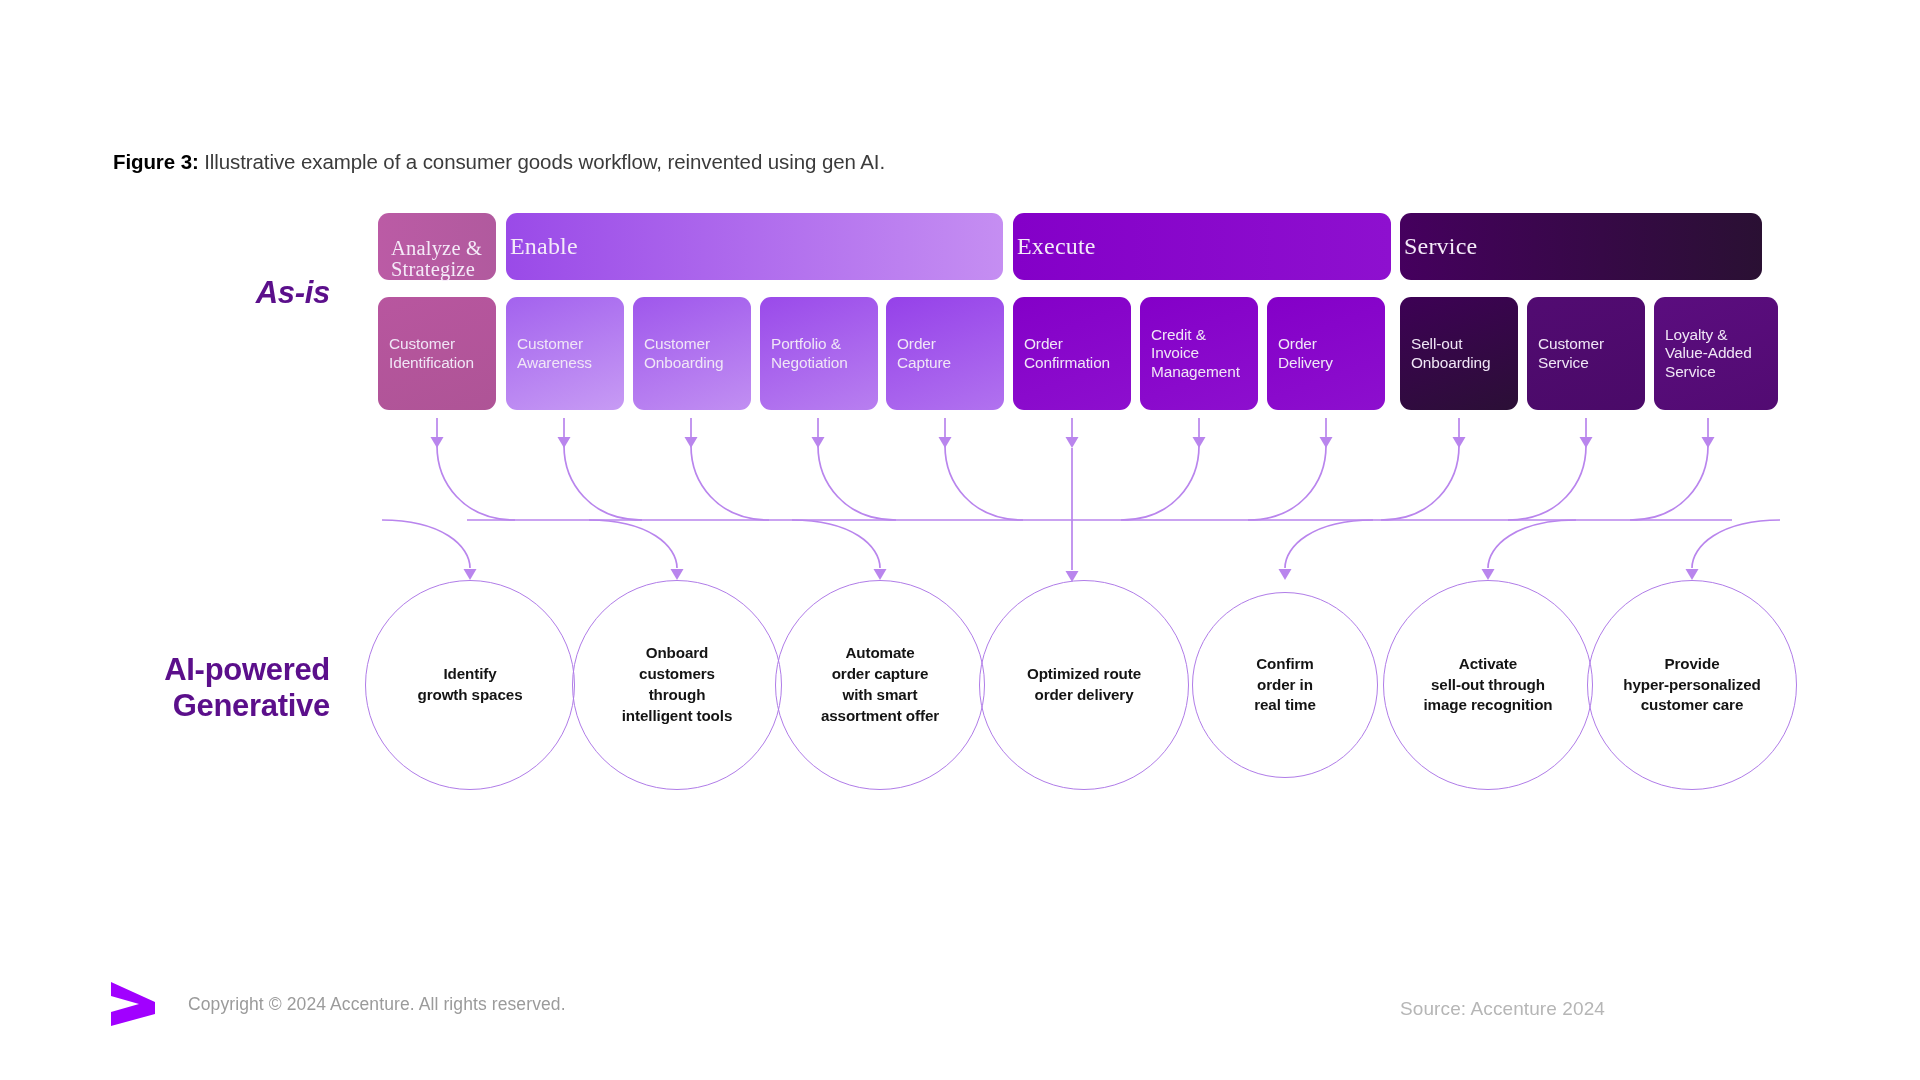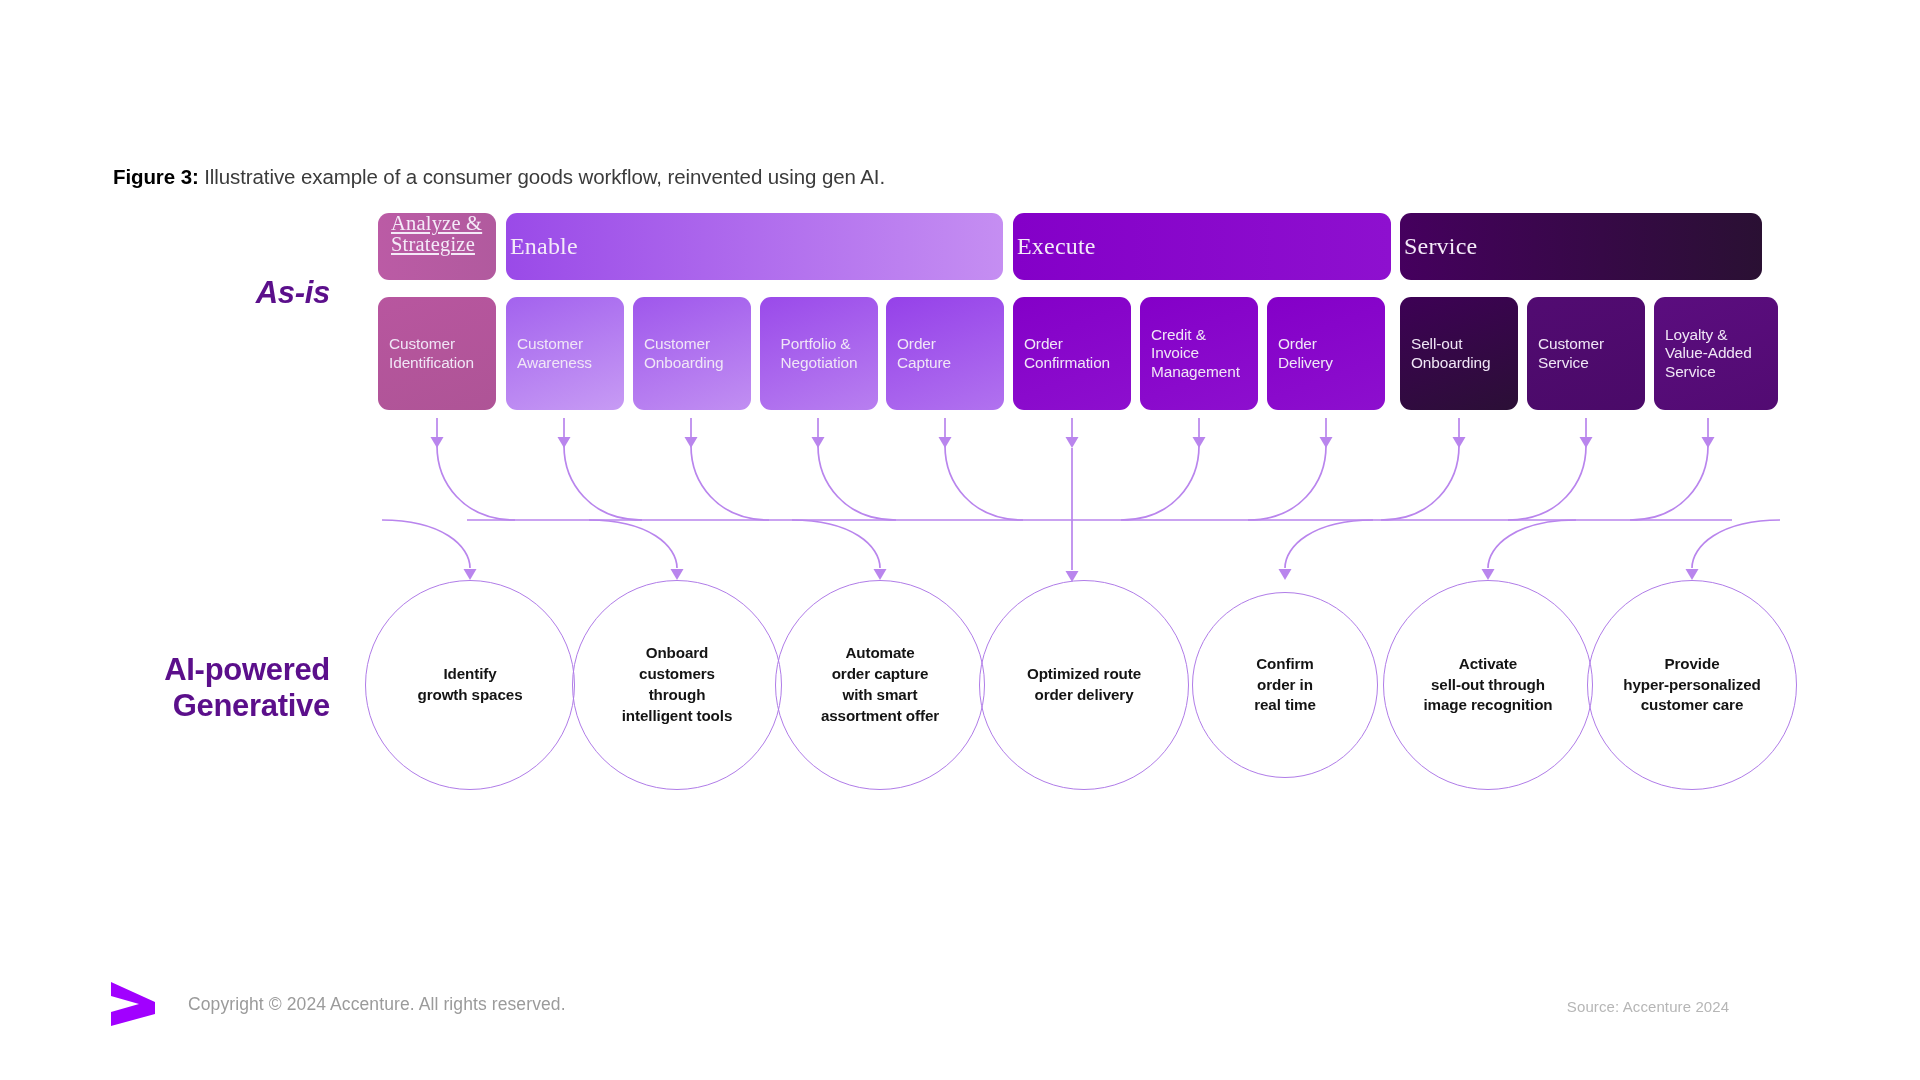--- a/index.html
+++ b/index.html
@@ -7,21 +7,21 @@
     width:1920px;height:1080px;
     background:#ffffff;
     font-family:"Liberation Sans", sans-serif;
     overflow:hidden;
     position:relative;
   }
   #stage{position:absolute;left:0;top:0;width:1920px;height:1080px;}
 
   
   .caption{
-    position:absolute;left:113px;top:165px;
+    position:absolute;left:113px;top:150px;
     font-size:20.5px;color:#2b2b2b;letter-spacing:-.1px;white-space:nowrap;
   }
   .caption b{font-weight:700;color:#000;}
   .caption span.ctxt{font-weight:400;color:#3b3b3b;}
 
   
   .rowlabel{
     position:absolute;text-align:right;
     color:#5b0f8b;font-weight:700;line-height:1.17;
   }
@@ -31,22 +31,21 @@
   
   .bar{
     position:absolute;height:67px;border-radius:11px;
     color:#f4eaf8;display:flex;align-items:center;
     font-family:"Liberation Serif", serif;
     font-size:24px;padding-left:4px;box-sizing:border-box;
     letter-spacing:.2px;
   }
   .bar.analyze{
     padding-left:13px;font-size:20.5px;line-height:1.03;
-    align-items:flex-start;
-    text-decoration:underline;
+    align-items:flex-end;
   }
 
   
   .step{
     position:absolute;top:297px;height:113px;border-radius:11px;
     box-sizing:border-box;padding:0 11px;
     display:flex;align-items:center;
     color:#f0e6f6;font-size:15.4px;line-height:1.2;
     letter-spacing:-.1px;
   }
@@ -65,22 +64,22 @@
   
   #wires{position:absolute;left:0;top:0;width:1920px;height:1080px;pointer-events:none;}
 
   
   .foot-logo{position:absolute;left:105px;top:978px;width:56px;height:52px;}
   .foot-copy{
     position:absolute;left:188px;top:994px;
     font-size:17.5px;color:#9b9b9b;letter-spacing:.1px;
   }
   .foot-src{
-    position:absolute;left:1458px;top:998px;width:380px;text-align:center;
-    font-size:15px;color:#b6b6b6;letter-spacing:.1px;
+    position:absolute;left:1400px;top:998px;width:380px;text-align:left;
+    font-size:19px;color:#b6b6b6;letter-spacing:.1px;
   }
 </style>
 </head>
 <body>
 
 <div id="stage">
 
   <div class="caption">
     <b>Figure 3:</b><span class="ctxt"> Illustrative example of a consumer goods workflow, reinvented using gen AI.</span>
   </div>
@@ -127,21 +126,21 @@
           <div>Customer</div>
           <div>Awareness</div>
         </div>
       </div>
       <div class="step" style="left: 633px; width: 118px; background: linear-gradient(160deg, rgb(159, 87, 236), rgb(193, 143, 242));">
         <div>
           <div>Customer</div>
           <div>Onboarding</div>
         </div>
       </div>
-      <div class="step" style="left: 760px; width: 118px; background: linear-gradient(160deg, rgb(154, 74, 234), rgb(184, 127, 240)); justify-content: center;">
+      <div class="step" style="left: 760px; width: 118px; background: linear-gradient(160deg, rgb(154, 74, 234), rgb(184, 127, 240));">
         <div>
           <div>Portfolio &amp;</div>
           <div>Negotiation</div>
         </div>
       </div>
       <div class="step" style="left: 886px; width: 118px; background: linear-gradient(160deg, rgb(149, 65, 233), rgb(177, 114, 239));">
         <div>
           <div>Order</div>
           <div>Capture</div>
         </div>

